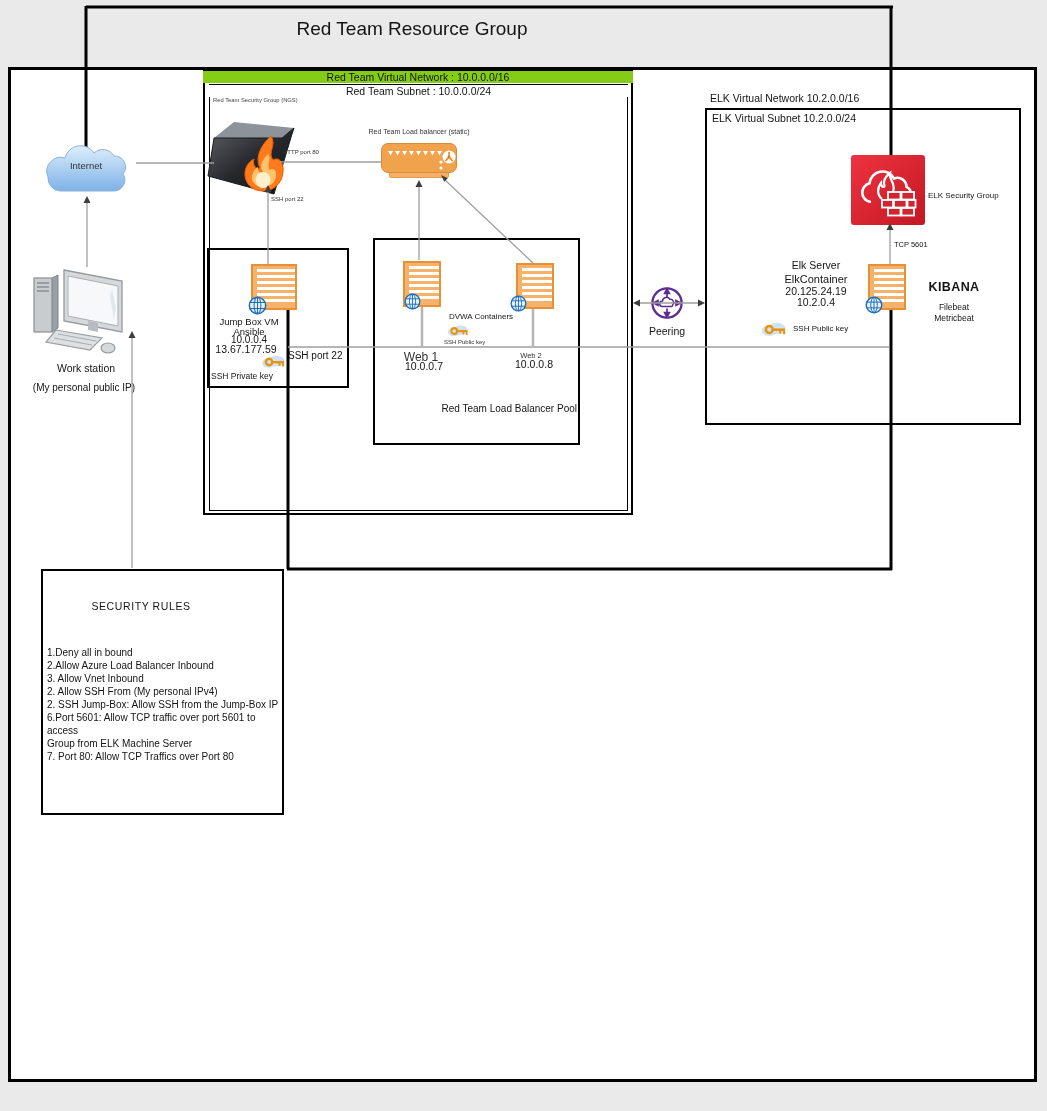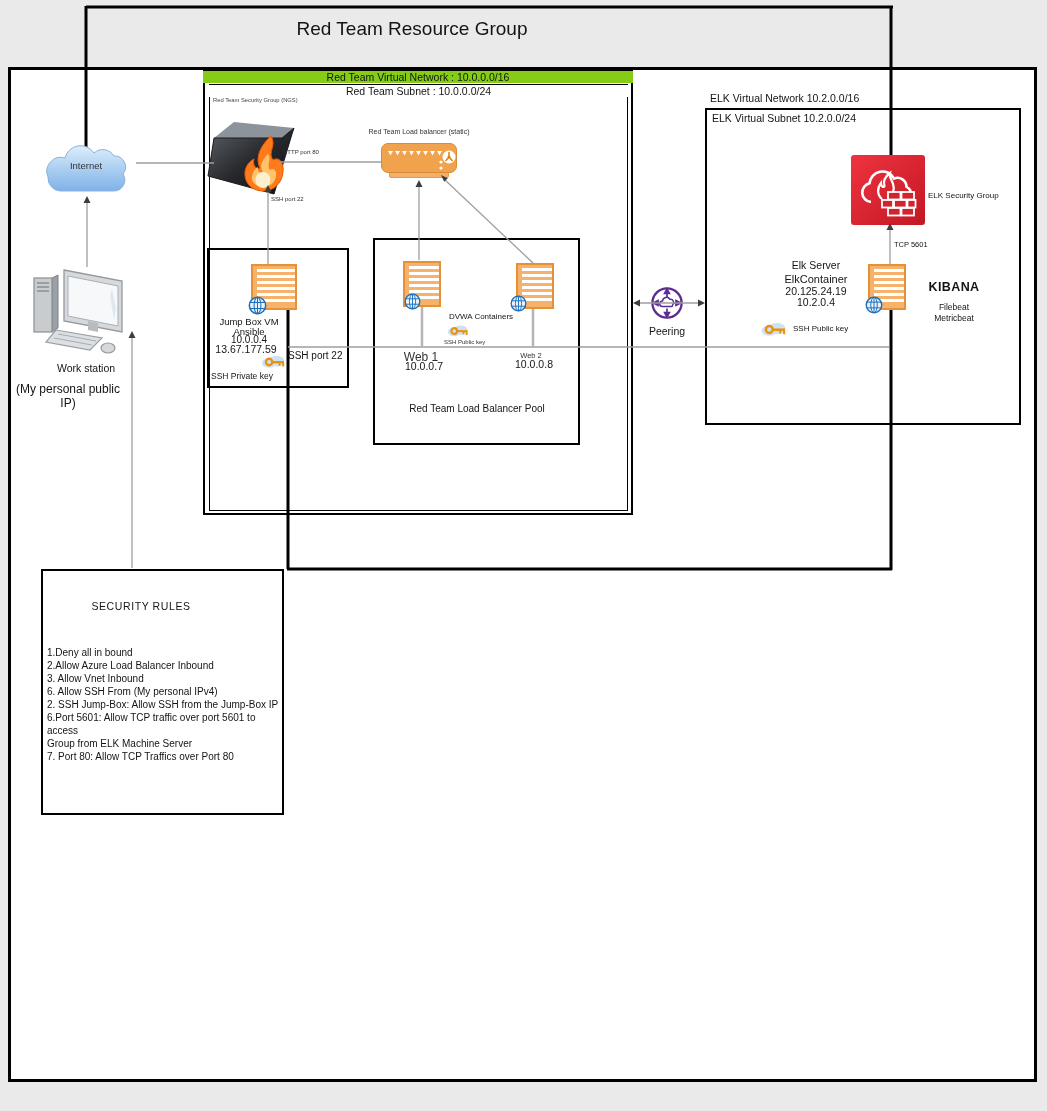--- a/index.html
+++ b/index.html
@@ -65,21 +65,21 @@
     <polygon points="36,4 94,15 94,66 36,55" fill="#d6d9db" stroke="#94999e" stroke-width="1.3"></polygon>
     <polygon points="40,10 90,20 90,60 40,50" fill="#f6f8fa" stroke="#aab0b5" stroke-width="1"></polygon>
     <polygon points="84,23 88,42 86,54 82,30" fill="#dfe8ee"></polygon>
     <polygon points="60,55 70,57 70,66 60,64" fill="#b8bcc0"></polygon>
     <polygon points="28,64 74,72 62,84 18,76" fill="#dde0e2" stroke="#9aa0a6" stroke-width="1.2"></polygon>
     <line x1="30" y1="68" x2="68" y2="75" stroke="#a8adb2" stroke-width="1"></line>
     <line x1="26" y1="72" x2="64" y2="79" stroke="#a8adb2" stroke-width="1"></line>
     <ellipse cx="80" cy="82" rx="7" ry="5" fill="#d6d9db" stroke="#94999e" stroke-width="1.2"></ellipse>
   </svg>
   <div class="lbl ctr" style="left:36px;top:362px;width:100px;font-size:10.5px;">Work station</div>
-  <div class="lbl ctr" style="left:8px;top:382px;width:120px;font-size:12px;">(My personal public IP)</div>
+  <div class="lbl ctr" style="left:24px;top:382px;width:120px;font-size:10px;">(My personal public IP)</div>
 
   <svg class="abs" style="left:206px;top:108px;" width="88" height="90" viewBox="0 0 88 90">
     <defs>
       <linearGradient id="fwg" x1="0" y1="0" x2="1" y2="1">
         <stop offset="0" stop-color="#5c6066"></stop>
           <stop offset="0.5" stop-color="#26282c"></stop>
         <stop offset="1" stop-color="#0e0f11"></stop>
       </linearGradient>
     </defs>
     <polygon points="8,30 28,14 88,20 76,30" fill="#8d939a"></polygon>
@@ -164,21 +164,21 @@
     <circle cx="9" cy="10" r="3.6" fill="none" stroke="#e8930c" stroke-width="2.6"></circle>
     <rect x="12.5" y="8.9" width="13" height="2.6" fill="#e8930c"></rect>
     <rect x="19.5" y="11" width="2.2" height="3.2" fill="#e8930c"></rect>
     <rect x="23.5" y="11" width="2.2" height="4" fill="#e8930c"></rect>
   </svg>
   <div class="lbl" style="left:444px;top:339px;width:60px;font-size:6px;color:#333;">SSH Public key</div>
   <div class="lbl ctr" style="left:396px;top:350px;width:50px;font-size:12px;color:#333;">Web 1</div>
   <div class="lbl ctr" style="left:394px;top:360px;width:60px;font-size:10.5px;">10.0.0.7</div>
   <div class="lbl ctr" style="left:506px;top:351px;width:50px;font-size:7.5px;color:#333;">Web 2</div>
   <div class="lbl ctr" style="left:504px;top:358px;width:60px;font-size:10.5px;">10.0.0.8</div>
-  <div class="lbl ctr" style="left:377px;top:403px;width:200px;font-size:10px;">Red Team Load Balancer Pool</div>
+  <div class="lbl ctr" style="left:377px;top:403px;width:200px;font-size:10px;text-align:right;">Red Team Load Balancer Pool</div>
 
   <svg class="abs" style="left:649px;top:285px;" width="36" height="36" viewBox="0 0 36 36">
     <circle cx="18" cy="18" r="14.6" fill="#fff" stroke="#5c2d91" stroke-width="2.3"></circle>
     <g stroke="#5c2d91" stroke-width="1.7" fill="#5c2d91">
       <line x1="18" y1="12.5" x2="18" y2="7.5"></line>
         <polygon points="15.6,8.5 18,4 20.4,8.5"></polygon>
       <line x1="18" y1="23.5" x2="18" y2="28.5"></line>
         <polygon points="15.6,27.5 18,32 20.4,27.5"></polygon>
       <line x1="12.5" y1="18" x2="8" y2="18"></line>
         <polygon points="9,15.6 4.5,18 9,20.4"></polygon>
@@ -267,20 +267,20 @@
   <div class="lbl" style="left:710px;top:92px;width:230px;font-size:10.5px;">ELK Virtual Network 10.2.0.0/16</div>
   <div class="lbl" style="left:712px;top:112px;width:230px;font-size:10.5px;">ELK Virtual Subnet 10.2.0.0/24</div>
   <div class="lbl" style="left:283px;top:149px;width:44px;font-size:6px;color:#333;">HTTP port 80</div>
   <div class="lbl" style="left:271px;top:196px;width:44px;font-size:6px;color:#333;">SSH port 22</div>
 
   <div class="lbl ctr" style="left:66px;top:600px;width:150px;font-size:10.5px;letter-spacing:.6px;">SECURITY RULES</div>
   <div class="abs" style="left:47px;top:646px;width:232px;font-size:10px;line-height:13px;color:#141414;">
     <div>1.Deny all in bound</div>
     <div>2.Allow Azure Load Balancer Inbound</div>
     <div>3. Allow Vnet Inbound</div>
-    <div>6. Allow SSH From (My personal IPv4)</div>
+    <div>2. Allow SSH From (My personal IPv4)</div>
     <div>2. SSH Jump-Box: Allow SSH from the Jump-Box IP</div>
     <div>6.Port 5601: Allow TCP traffic over port 5601 to access</div>
     <div>Group from ELK Machine Server</div>
     <div>7. Port 80: Allow TCP Traffics over Port 80</div>
   </div>
 
 </div>
 
 </body></html>

